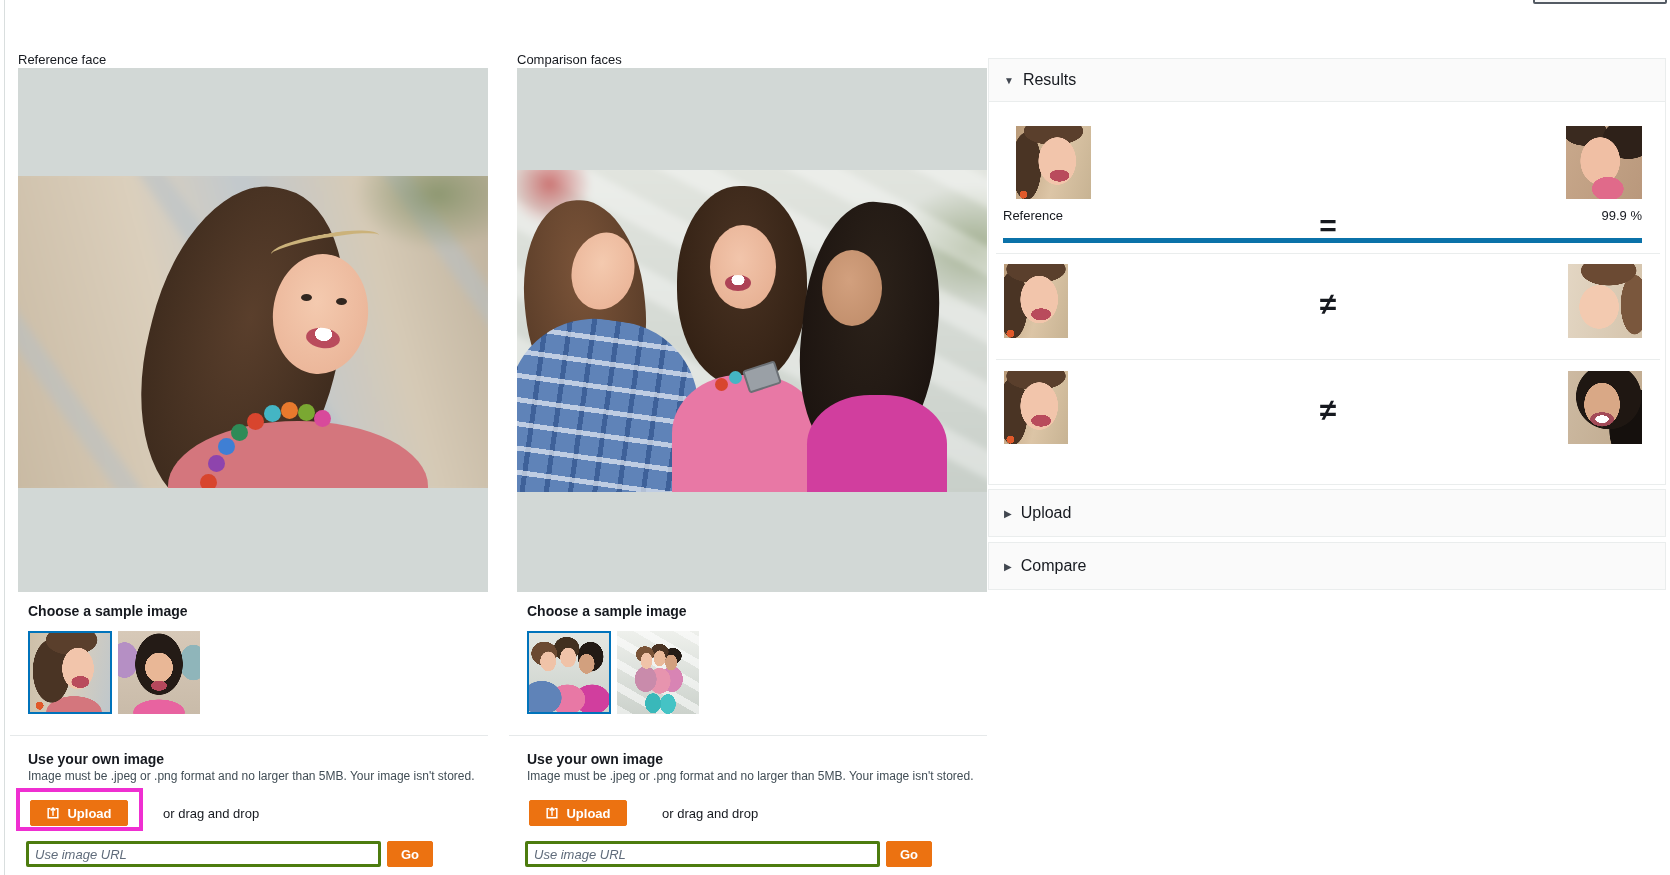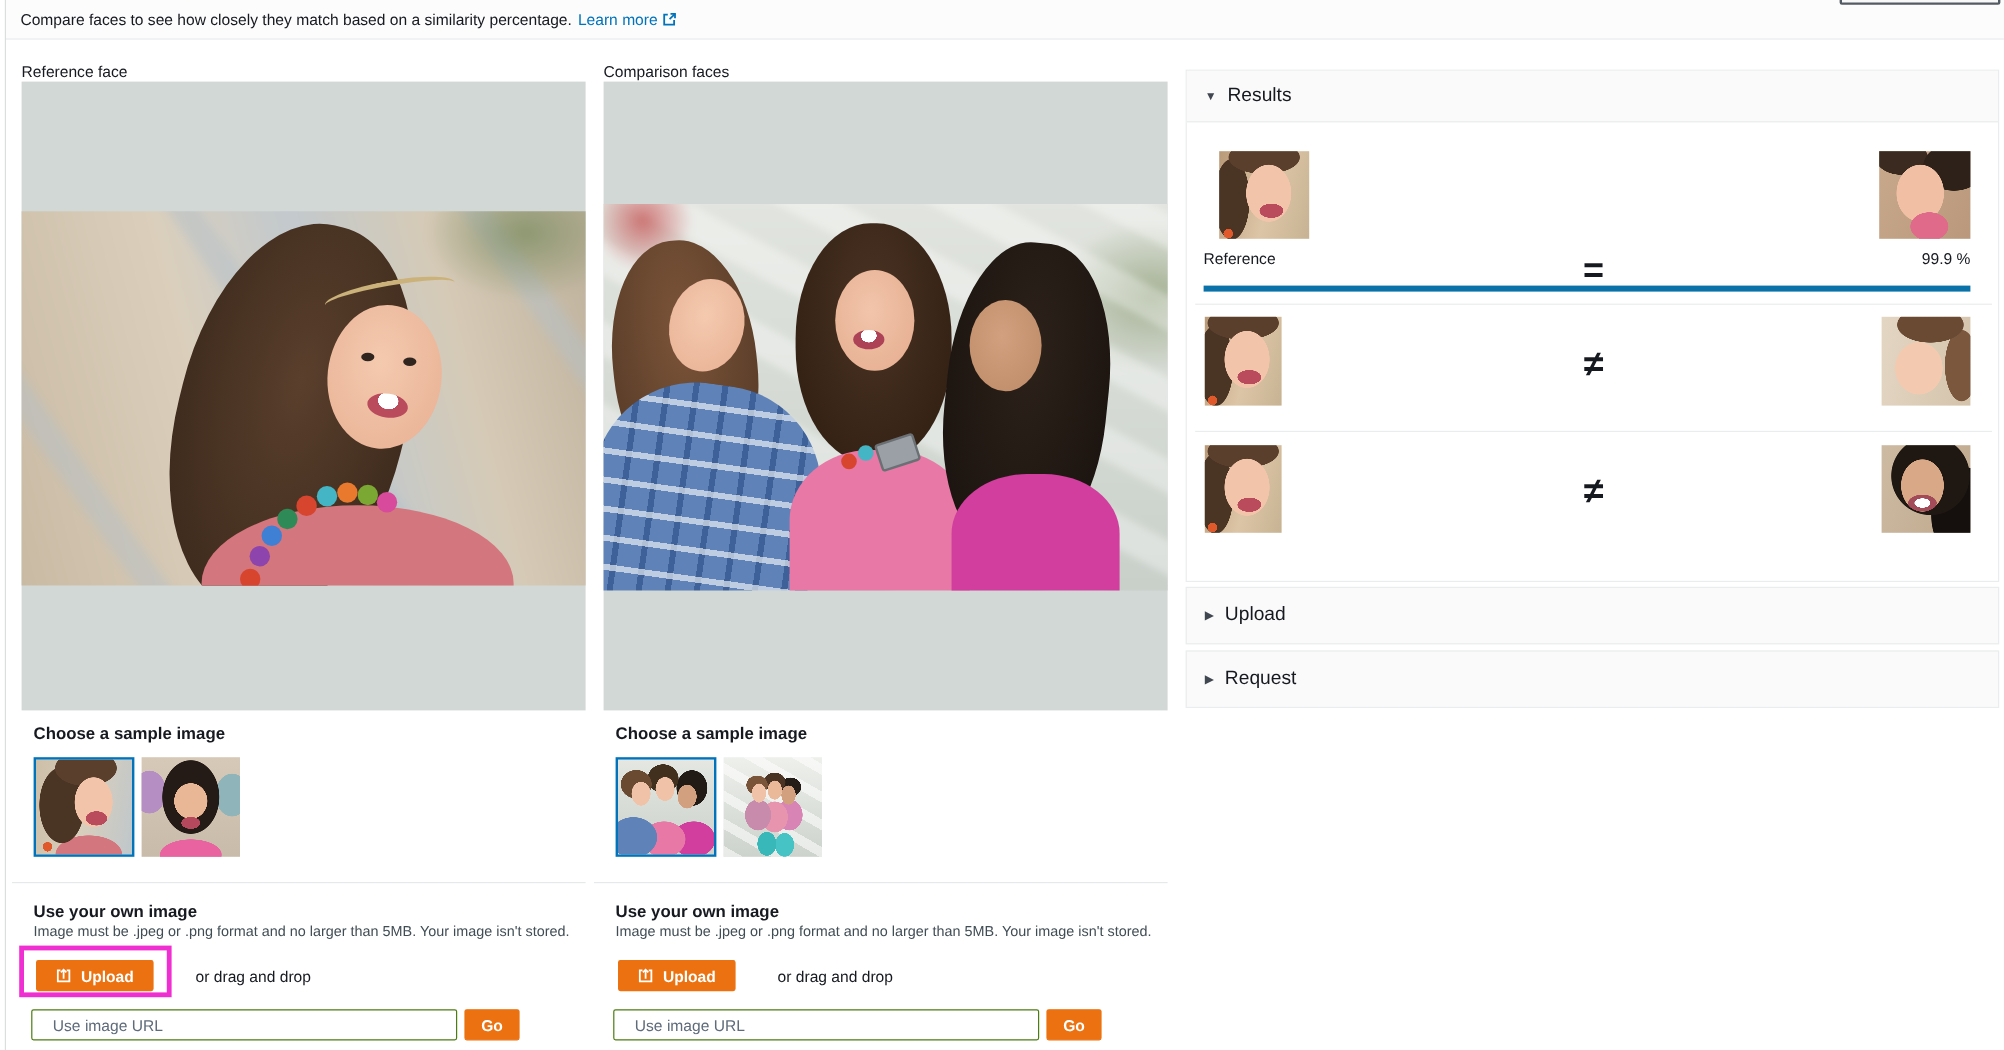--- a/index.html
+++ b/index.html
@@ -8,21 +8,21 @@
   .page-edge { position:absolute; left:4px; top:0; height:875px; width:0; border-left:1px solid #d9dede; }
 
   
   .banner { position:absolute; left:5px; top:0; right:0; height:33px; background:#fcfcfc; border-bottom:1px solid #e9ebed; display:flex; align-items:center; padding-left:12px; font-size:13px; }
   .banner .learn-more { color:#0073bb; text-decoration:none; margin-left:5px; display:inline-flex; align-items:center; gap:4px; cursor:pointer; }
   .partial-btn { position:absolute; left:1533px; top:-26px; width:134px; height:30px; border:2px solid #545b64; border-radius:2px; background:#f8f8f8; z-index:5; }
 
   
   .col { position:absolute; top:0; width:470px; height:697px; }
   .col.ref  { left:18px; }
-  .col.comp { left:503px; }
+  .col.comp { left:517px; }
   .col-label { position:absolute; left:0; top:52px; font-size:13px; }
   .canvas { position:absolute; left:0; top:68px; width:470px; height:524px; background:#d2d8d6; overflow:hidden; }
   .photo { position:absolute; left:0; width:470px; overflow:hidden; }
   .photo-ref  { top:108px; height:312px; }
   .photo-comp { top:102px; height:322px; }
   .photo > div { position:absolute; }
 
   
   .p-bg { inset:-8px; background:
       radial-gradient(ellipse 120px 80px at 88% 8%, rgba(126,142,99,.8), transparent 70%),
@@ -125,21 +125,21 @@
       repeating-linear-gradient(30deg, rgba(255,255,255,.55) 0 8px, transparent 8px 20px),
       linear-gradient(#eef0ec,#ccd2cc); }
 
   
   .divider { position:absolute; left:-8px; top:735px; width:478px; height:1px; background:#e6e9ea; }
   .own-h   { position:absolute; left:10px; top:751px; font-size:14px; font-weight:bold; }
   .own-note{ position:absolute; left:10px; top:769px; font-size:12px; color:#414d55; }
   .annot { position:absolute; left:-2px; top:788px; width:127px; height:43px; border:4px solid #ef2fd1; z-index:4; }
   .upload-btn { position:absolute; left:12px; top:800px; width:98px; height:26px; background:#ec7211; border:1px solid #ec7211; border-radius:2px; color:#fff; font-size:13px; font-weight:bold; display:flex; align-items:center; justify-content:center; gap:7px; cursor:pointer; }
   .drag { position:absolute; left:145px; top:806px; font-size:13px; }
-  .url-input { position:absolute; left:8px; top:841px; width:355px; height:26px; border:1px solid #4d7c0f; border-radius:2px; padding:0 17px; font-size:13px; color:#16191f; font-family:"Liberation Sans", sans-serif; }
+  .url-input { position:absolute; left:8px; top:841px; width:355px; height:26px; border:3px solid #4d7c0f; border-radius:2px; padding:0 6px; font-size:13px; font-style:italic; color:#16191f; font-family:"Liberation Sans", sans-serif; }
   .url-input::placeholder { color:#5f6b7a; opacity:1; }
   .go-btn { position:absolute; left:369px; top:841px; width:46px; height:26px; background:#ec7211; border:1px solid #ec7211; border-radius:2px; color:#fff; font-size:13px; font-weight:bold; cursor:pointer; }
 
   
   .rpanel { position:absolute; left:988px; top:0; width:678px; height:875px; }
   .sec { position:absolute; left:0; width:678px; border:1px solid #eaeded; background:#fff; }
   .sec-results { top:58px; height:427px; }
   .sec-request { top:489px; height:48px; background:#fafafa; }
   .sec-response{ top:542px; height:48px; background:#fafafa; }
   .sec-header { height:43px; background:#fafafa; border-bottom:1px solid #eaeded; display:flex; align-items:center; padding-left:15px; gap:9px; cursor:pointer; }
@@ -186,31 +186,20 @@
       radial-gradient(ellipse 18px 22px at 46% 46%, #d9a886 0 98%, transparent),
       radial-gradient(ellipse 33px 33px at 55% 35%, #1f1712 0 98%, transparent),
       radial-gradient(ellipse 30px 40px at 96% 80%, #15100d 0 98%, transparent),
       linear-gradient(110deg,#cdbaa2,#bfa98d); }
 </style>
 </head>
 <body>
 
 <div class="page">
 
-  <div class="banner">
-    <span>Compare faces to see how closely they match based on a similarity percentage.</span>
-    <a class="learn-more">
-      <span>Learn more</span>
-      <svg width="12" height="12" viewBox="0 0 16 16" fill="none" stroke="#0073bb" stroke-width="2">
-          <path d="M6 3H2v11h11V9"></path>
-          <path d="M9 2h5v5"></path>
-          <path d="M14 2L8 8"></path>
-        </svg>
-    </a>
-  </div>
   <div class="partial-btn"></div>
   <div class="page-edge"></div>
 
   <div class="col ref">
     <div class="col-label">Reference face</div>
     <div class="canvas">
       <div class="photo photo-ref">
         <div class="p-bg"></div>
         <div class="p-hair"></div>
         <div class="p-band"></div>
@@ -320,18 +309,18 @@
     <div class="sec sec-request">
       <div class="sec-header solo">
         <span class="caret">▶</span>
         <span class="sec-title">Upload</span>
       </div>
     </div>
 
     <div class="sec sec-response">
       <div class="sec-header solo">
         <span class="caret">▶</span>
-        <span class="sec-title">Request</span>
+        <span class="sec-title">Compare</span>
       </div>
     </div>
 
   </div>
 </div>
 
 </body></html>

